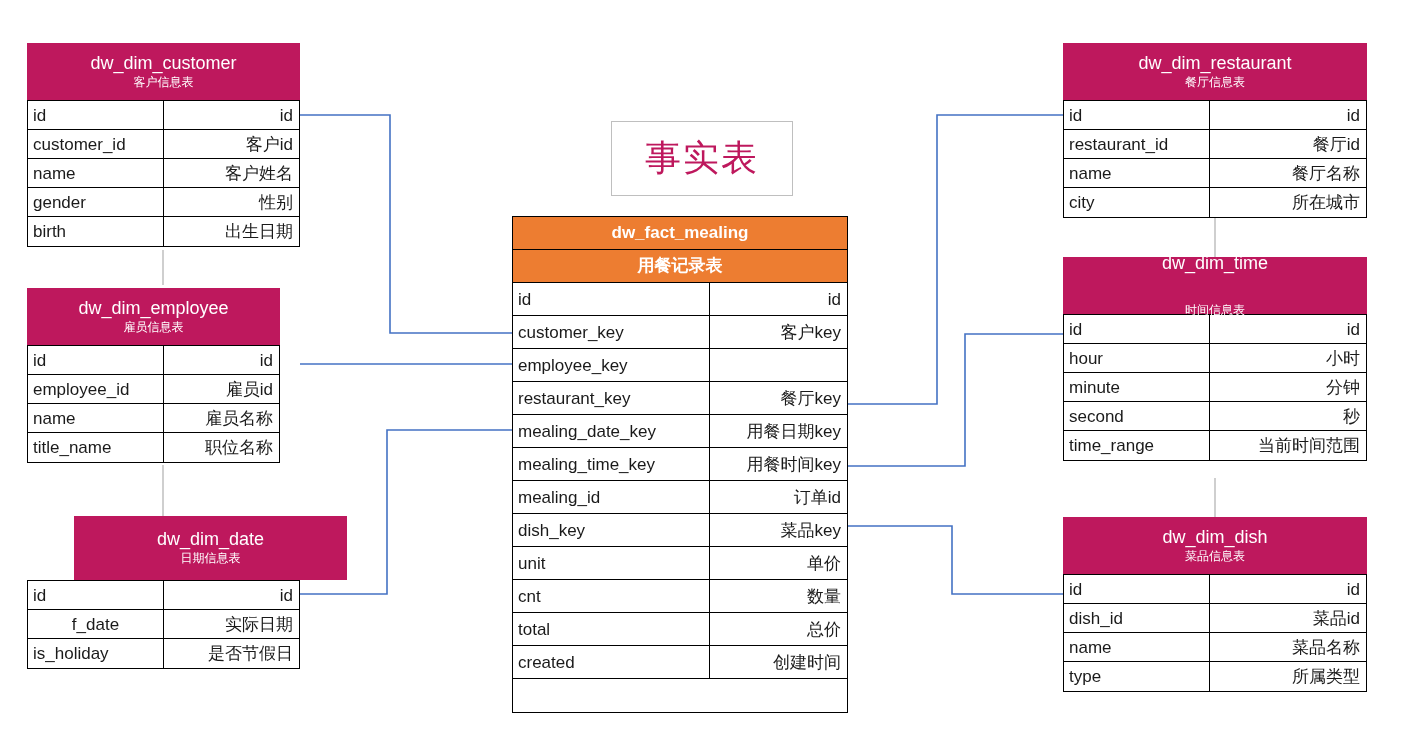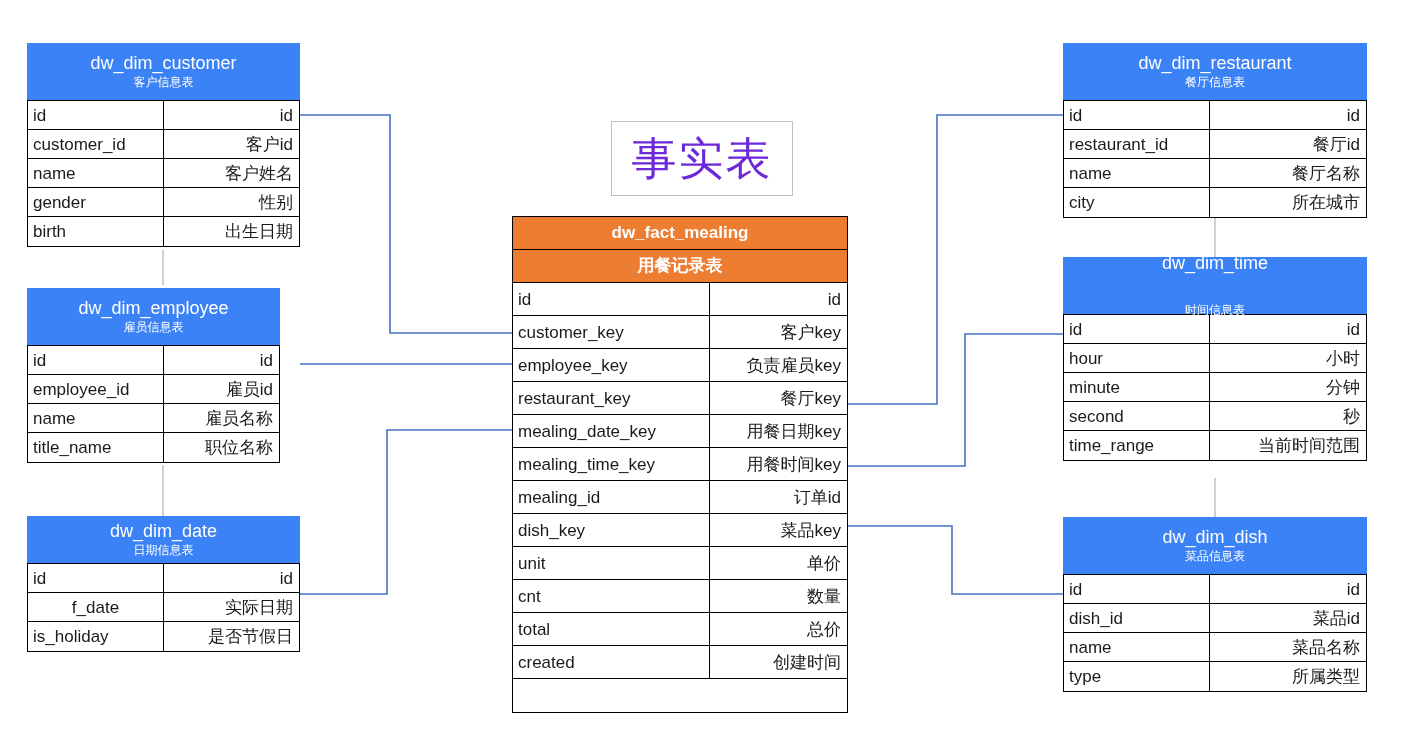--- a/index.html
+++ b/index.html
@@ -10,21 +10,21 @@
   }
   #canvas{position:absolute;left:0;top:0;width:1414px;height:744px;}
   svg.links{position:absolute;left:0;top:0;width:1414px;height:744px;pointer-events:none;}
 
   .tbl{position:absolute;box-sizing:border-box;background:#fff;}
   .tbl .hdr{
     box-sizing:border-box;width:100%;color:#ffffff;text-align:center;
     display:flex;flex-direction:column;align-items:center;justify-content:center;
     line-height:1.22;
   }
-  .dim .hdr{background:#3b82f6;font-size:18px;font-weight:400;padding:4px 0 5px 0;}
+  .dim .hdr{background:#be185d;font-size:18px;font-weight:400;padding:4px 0 5px 0;}
   .dim .hdr .l2{font-size:12px;}
   .fact .hdr-wrap{width:100%;}
   .fact .hdr1,.fact .hdr2{
     box-sizing:border-box;width:100%;background:#ED7D31;color:#fff;
     text-align:center;font-weight:bold;font-size:17px;
     border:1px solid #000;border-bottom:none;
   }
   .fact .hdr1{height:33px;line-height:31px;}
   .fact .hdr2{height:33px;line-height:31px;}
 
@@ -37,21 +37,21 @@
           text-align:right;white-space:nowrap;overflow:hidden;flex:1;}
 
   .dim .row{height:29px;}
   .dim .cell-l,.dim .cell-r{line-height:25px;}
   .fact .row{height:33px;}
   .fact .cell-l,.fact .cell-r{line-height:29px;}
 
   .factlabel{
     position:absolute;box-sizing:border-box;border:1px solid #bfbfbf;background:#fff;
     display:flex;align-items:center;justify-content:center;
-    font-size:45px;color:#6d28d9;letter-spacing:2px;
+    font-size:36px;color:#be185d;letter-spacing:2px;
   }
 </style>
 </head>
 <body>
 
 <div id="canvas">
 
   <svg class="links" viewBox="0 0 1414 744">
 
     <path d="M163 250 L163 285" stroke="#bfbfbf" stroke-width="1.5" fill="none"></path>
@@ -120,21 +120,21 @@
         <span class="cell-r">雇员名称</span>
       </div>
       <div class="row">
         <span class="cell-l" style="width:136px;">title_name</span>
         <span class="cell-r">职位名称</span>
       </div>
     </div>
   </div>
 
   <div class="tbl dim" style="left:27px;top:516px;width:273px;">
-    <div class="hdr" style="height:47px;">
+    <div class="hdr" style="height:64px;margin-left:47px;">
       <span>dw_dim_date</span>
       <span class="l2">日期信息表</span>
     </div>
     <div class="rows">
       <div class="row">
         <span class="cell-l" style="width:136px;">id</span>
         <span class="cell-r">id</span>
       </div>
       <div class="row">
         <span class="cell-l" style="width:136px;text-align:center;">f_date</span>
@@ -160,21 +160,20 @@
       <div class="row">
         <span class="cell-l" style="width:197px;">id</span>
         <span class="cell-r">id</span>
       </div>
       <div class="row">
         <span class="cell-l" style="width:197px;">customer_key</span>
         <span class="cell-r">客户key</span>
       </div>
       <div class="row">
         <span class="cell-l" style="width:197px;">employee_key</span>
-        <span class="cell-r">负责雇员key</span>
       </div>
       <div class="row">
         <span class="cell-l" style="width:197px;">restaurant_key</span>
         <span class="cell-r">餐厅key</span>
       </div>
       <div class="row">
         <span class="cell-l" style="width:197px;">mealing_date_key</span>
         <span class="cell-r">用餐日期key</span>
       </div>
       <div class="row">

